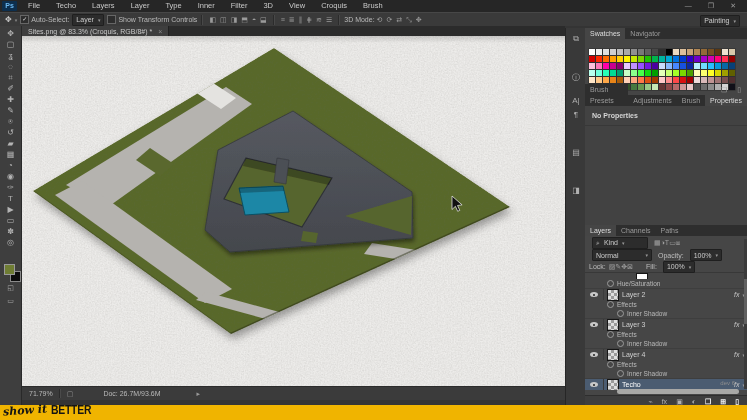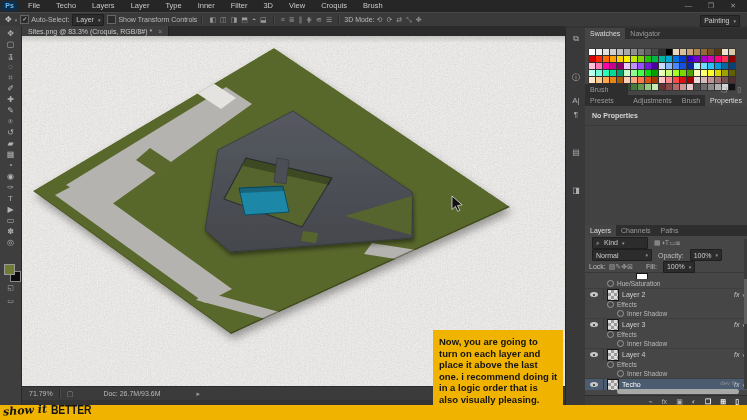--- a/index.html
+++ b/index.html
@@ -429,21 +429,20 @@
         <span class="obico bright">❐</span>
         <span class="obico bright">⊞</span>
         <span class="obico bright">▯</span>
       </div>
     <div id="vscroll">
         <div id="vthumb"></div>
       </div>
   </div>
 
   <div id="ystrip" class="abs"></div>
-  <div id="caption" class="abs">Now, you are going to turn on each layer and place it above the last one. i recommend doing it in a logic order that is also visually pleasing.</div>
   <div id="logo" class="abs">
     <span id="logoscript">show it</span>
     <span id="logobold">BETTER</span>
   </div>
 
 <div class="toolb abs" style="top: 284px; left: 0px;">◱</div>
     <div class="toolb abs" style="top: 297px; left: 0px;">▭</div>
   </div>
 
 </body></html>

